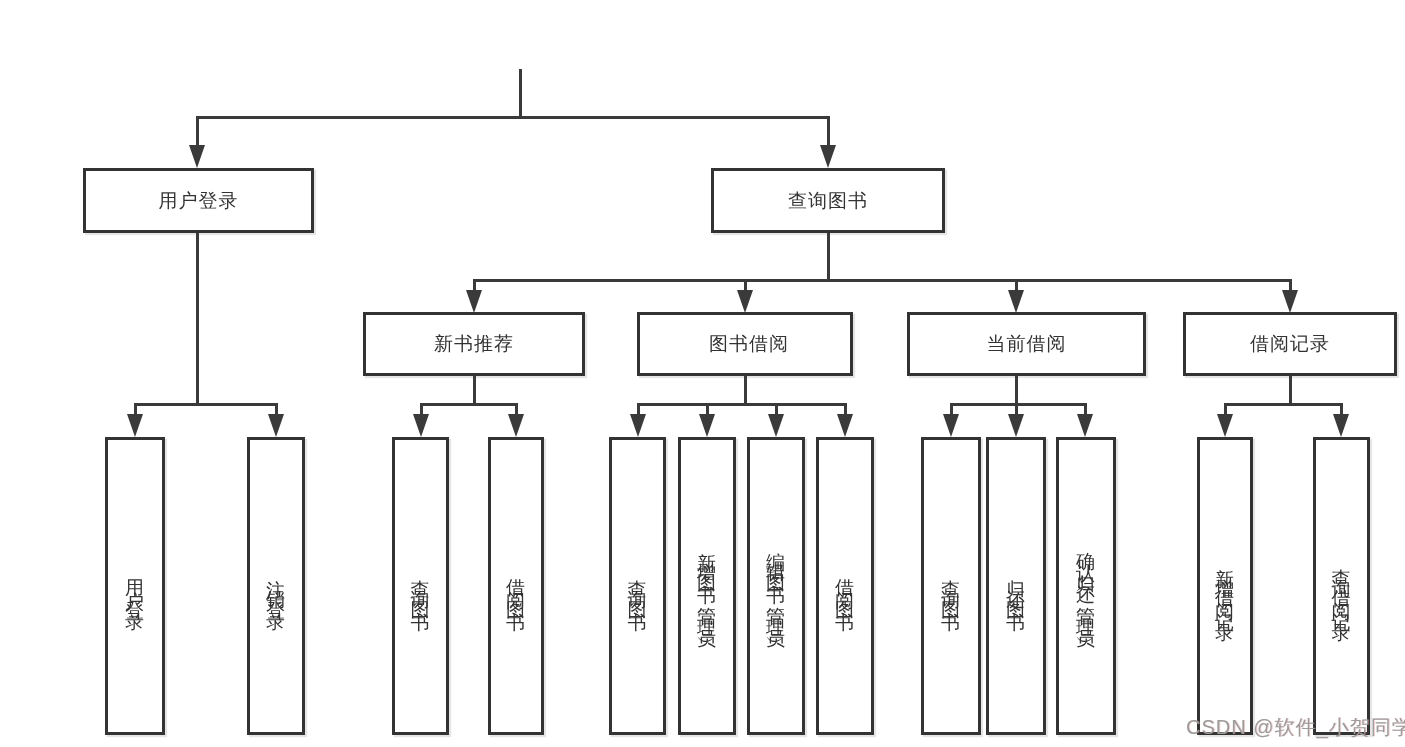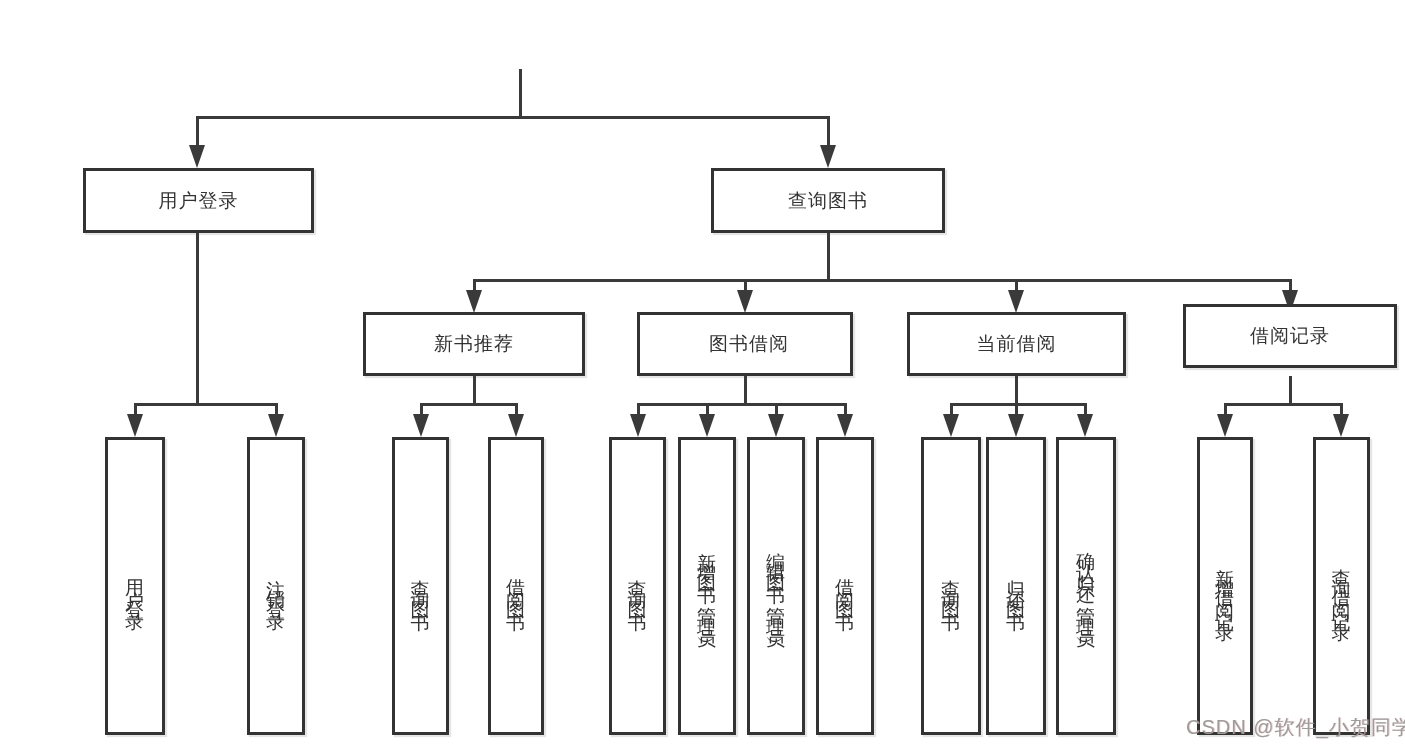--- a/index.html
+++ b/index.html
@@ -110,24 +110,24 @@
   <div class="arrowhead" style="left:1008px; top:290px;"></div>
   <div class="line" style="left:1289px; top:279px; width:3px; height:14px;"></div>
   <div class="arrowhead" style="left:1282px; top:290px;"></div>
 
   <div class="box" style="left:363px; top:312px; width:222px; height:64px;">
     <span>新书推荐</span>
   </div>
   <div class="box" style="left:637px; top:312px; width:216px; height:64px;padding-left:8px;">
     <span>图书借阅</span>
   </div>
-  <div class="box" style="left:907px; top:312px; width:219px; height:64px;">
+  <div class="box" style="left:907px; top:312px; width:239px; height:64px;">
     <span>当前借阅</span>
   </div>
-  <div class="box" style="left:1183px; top:304px; width:214px; height:64px;">
+  <div class="box" style="left:1183px; top:312px; width:214px; height:64px;">
     <span>借阅记录</span>
   </div>
 
   <div class="line" style="left:473px; top:376px; width:3px; height:30px;"></div>
   <div class="line" style="left:420px; top:403px; width:98px; height:3px;"></div>
   <div class="line" style="left:420px; top:403px; width:3px; height:15px;"></div>
   <div class="arrowhead" style="left:413px; top:414px;"></div>
   <div class="line" style="left:515px; top:403px; width:3px; height:15px;"></div>
   <div class="arrowhead" style="left:508px; top:414px;"></div>
 

